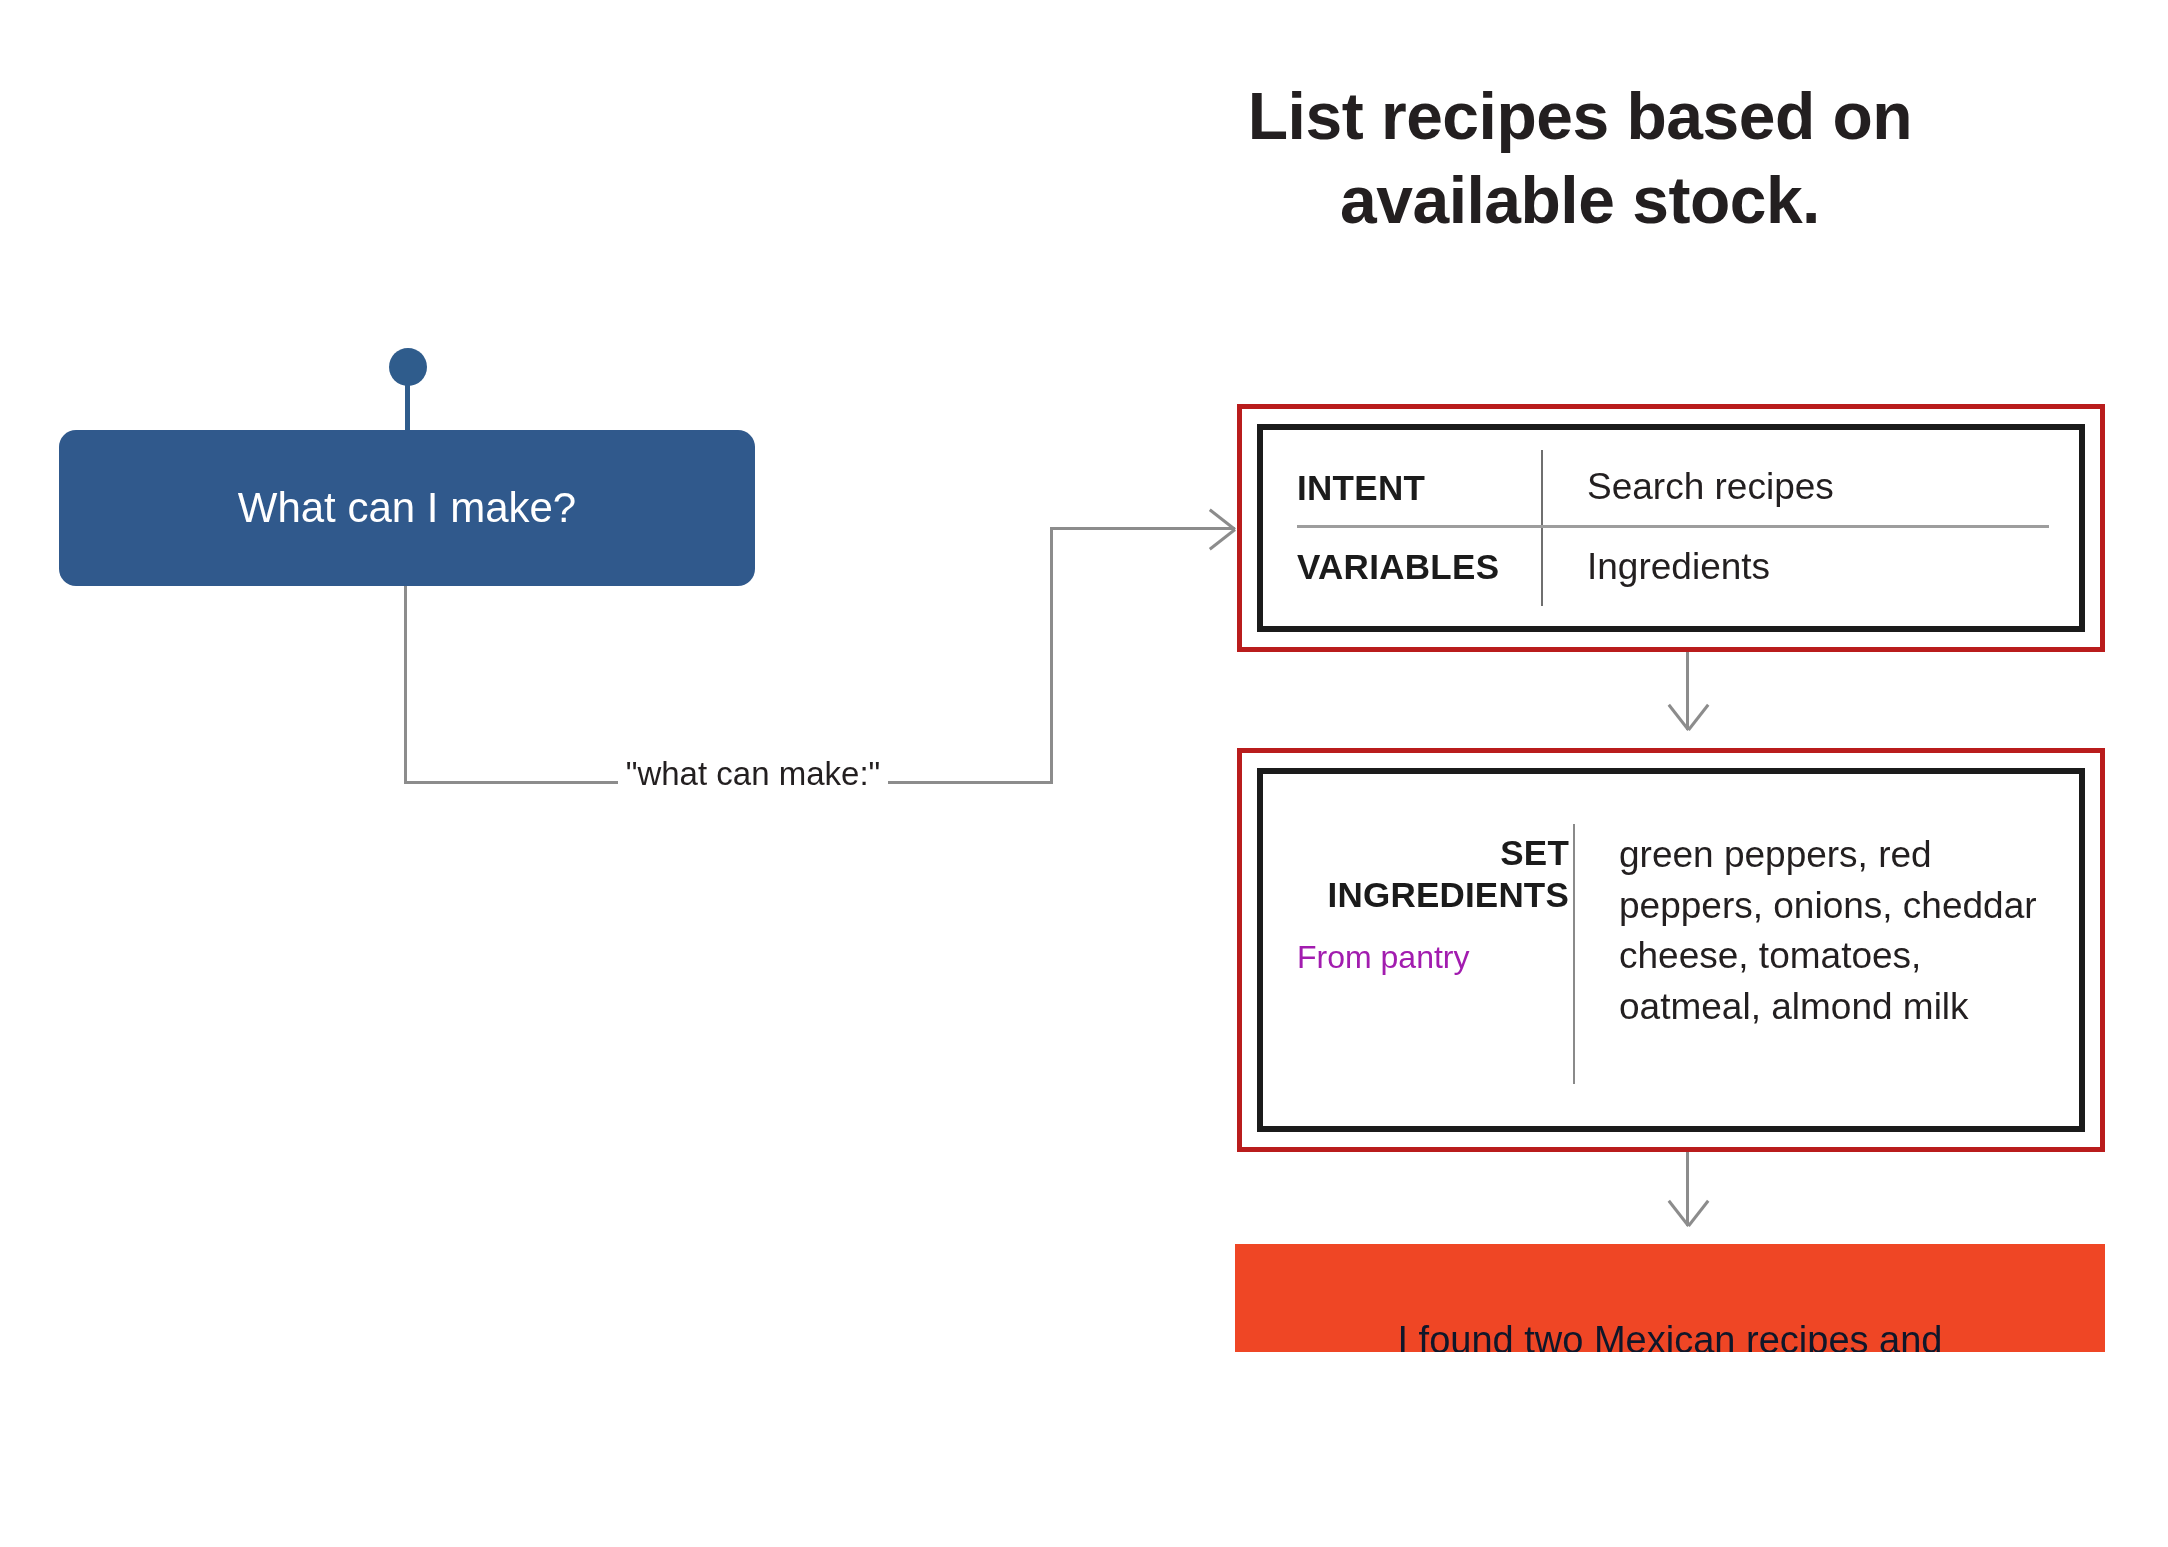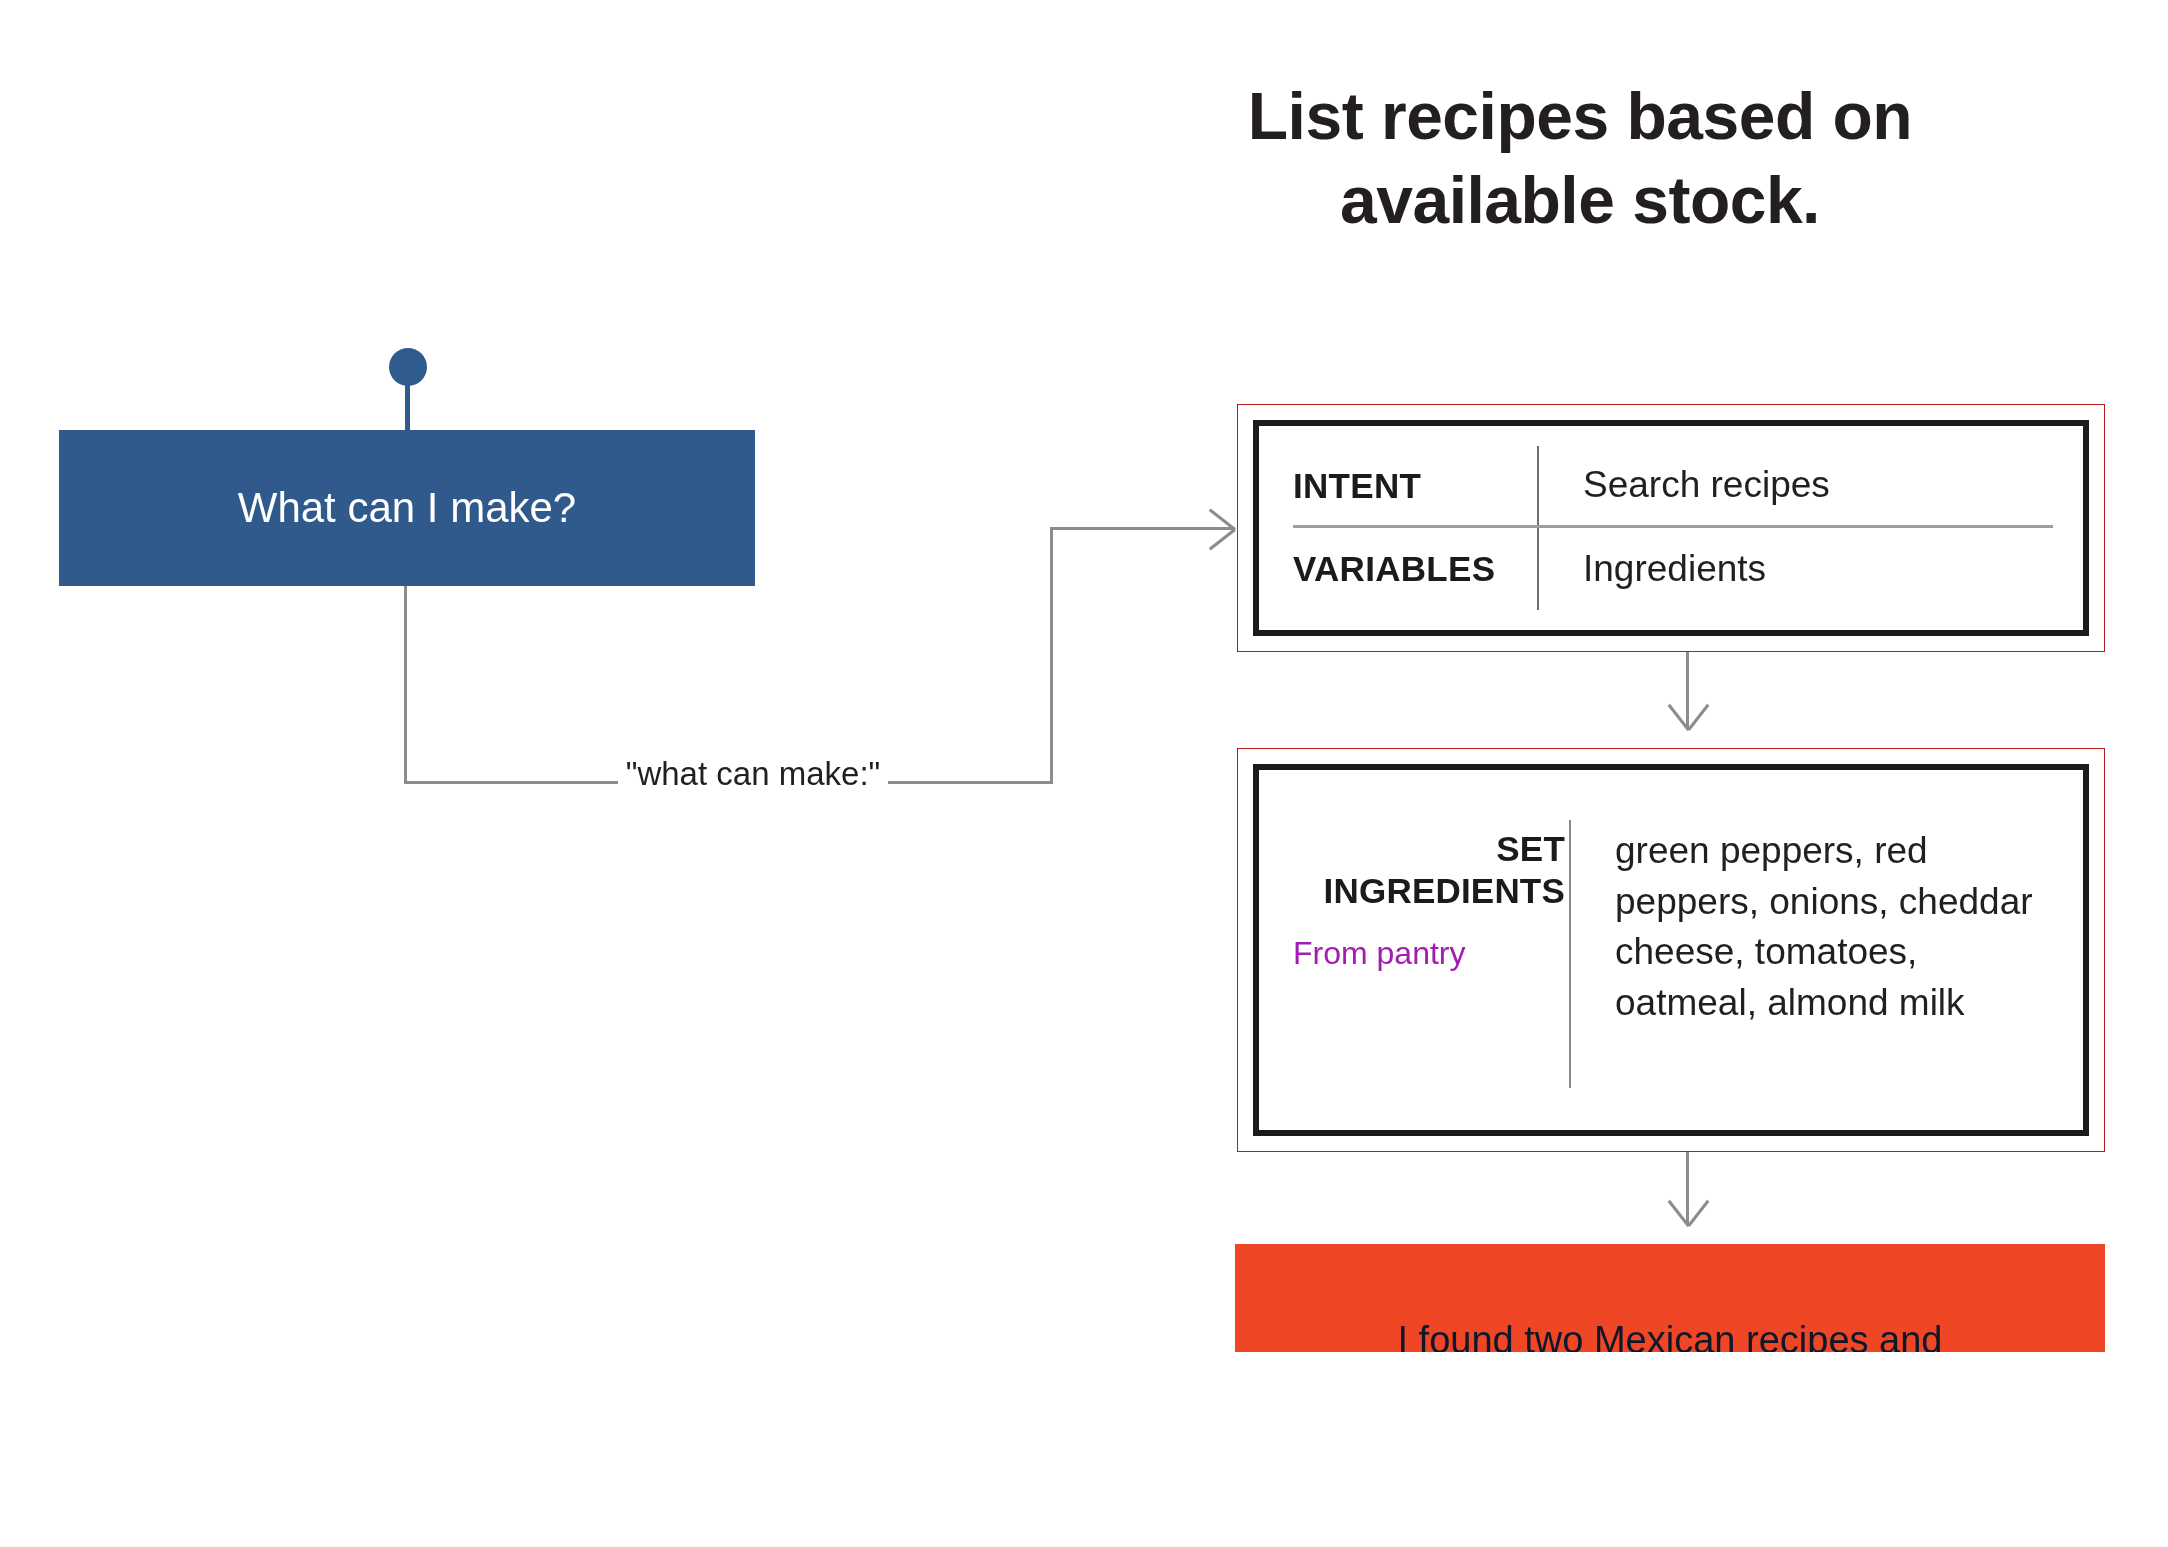--- a/index.html
+++ b/index.html
@@ -57,20 +57,21 @@
   #user-utterance-box {
     position: absolute;
     left: 59px;
     top: 394px;
     width: 696px;
     height: 156px;
     background: #30598c;
     display: flex;
     align-items: center;
     justify-content: center;
+    border-radius: 17px;
   }
   #user-utterance-box .label {
     color: #ffffff;
     font-size: 42px;
     line-height: 1.2;
     text-align: center;
   }
 
   
   .conn {
@@ -130,21 +131,21 @@
     transform-origin: center bottom;
   }
   .arrow-down::before { left: 0; bottom: 0; transform: rotate(-38deg); }
   .arrow-down::after  { left: 0; bottom: 0; transform: rotate(38deg); }
 
   #arrowhead-into-intent { left: 1235px; top: 492px; }
 
   
   .card-outer {
     position: absolute;
-    border: 1px solid #b91c1c;
+    border: 5px solid #b91c1c;
     background: #ffffff;
     box-sizing: border-box;
   }
   .card-inner {
     position: absolute;
     left: 15px;
     top: 15px;
     right: 15px;
     bottom: 15px;
     border: 6px solid #1b1b1b;

